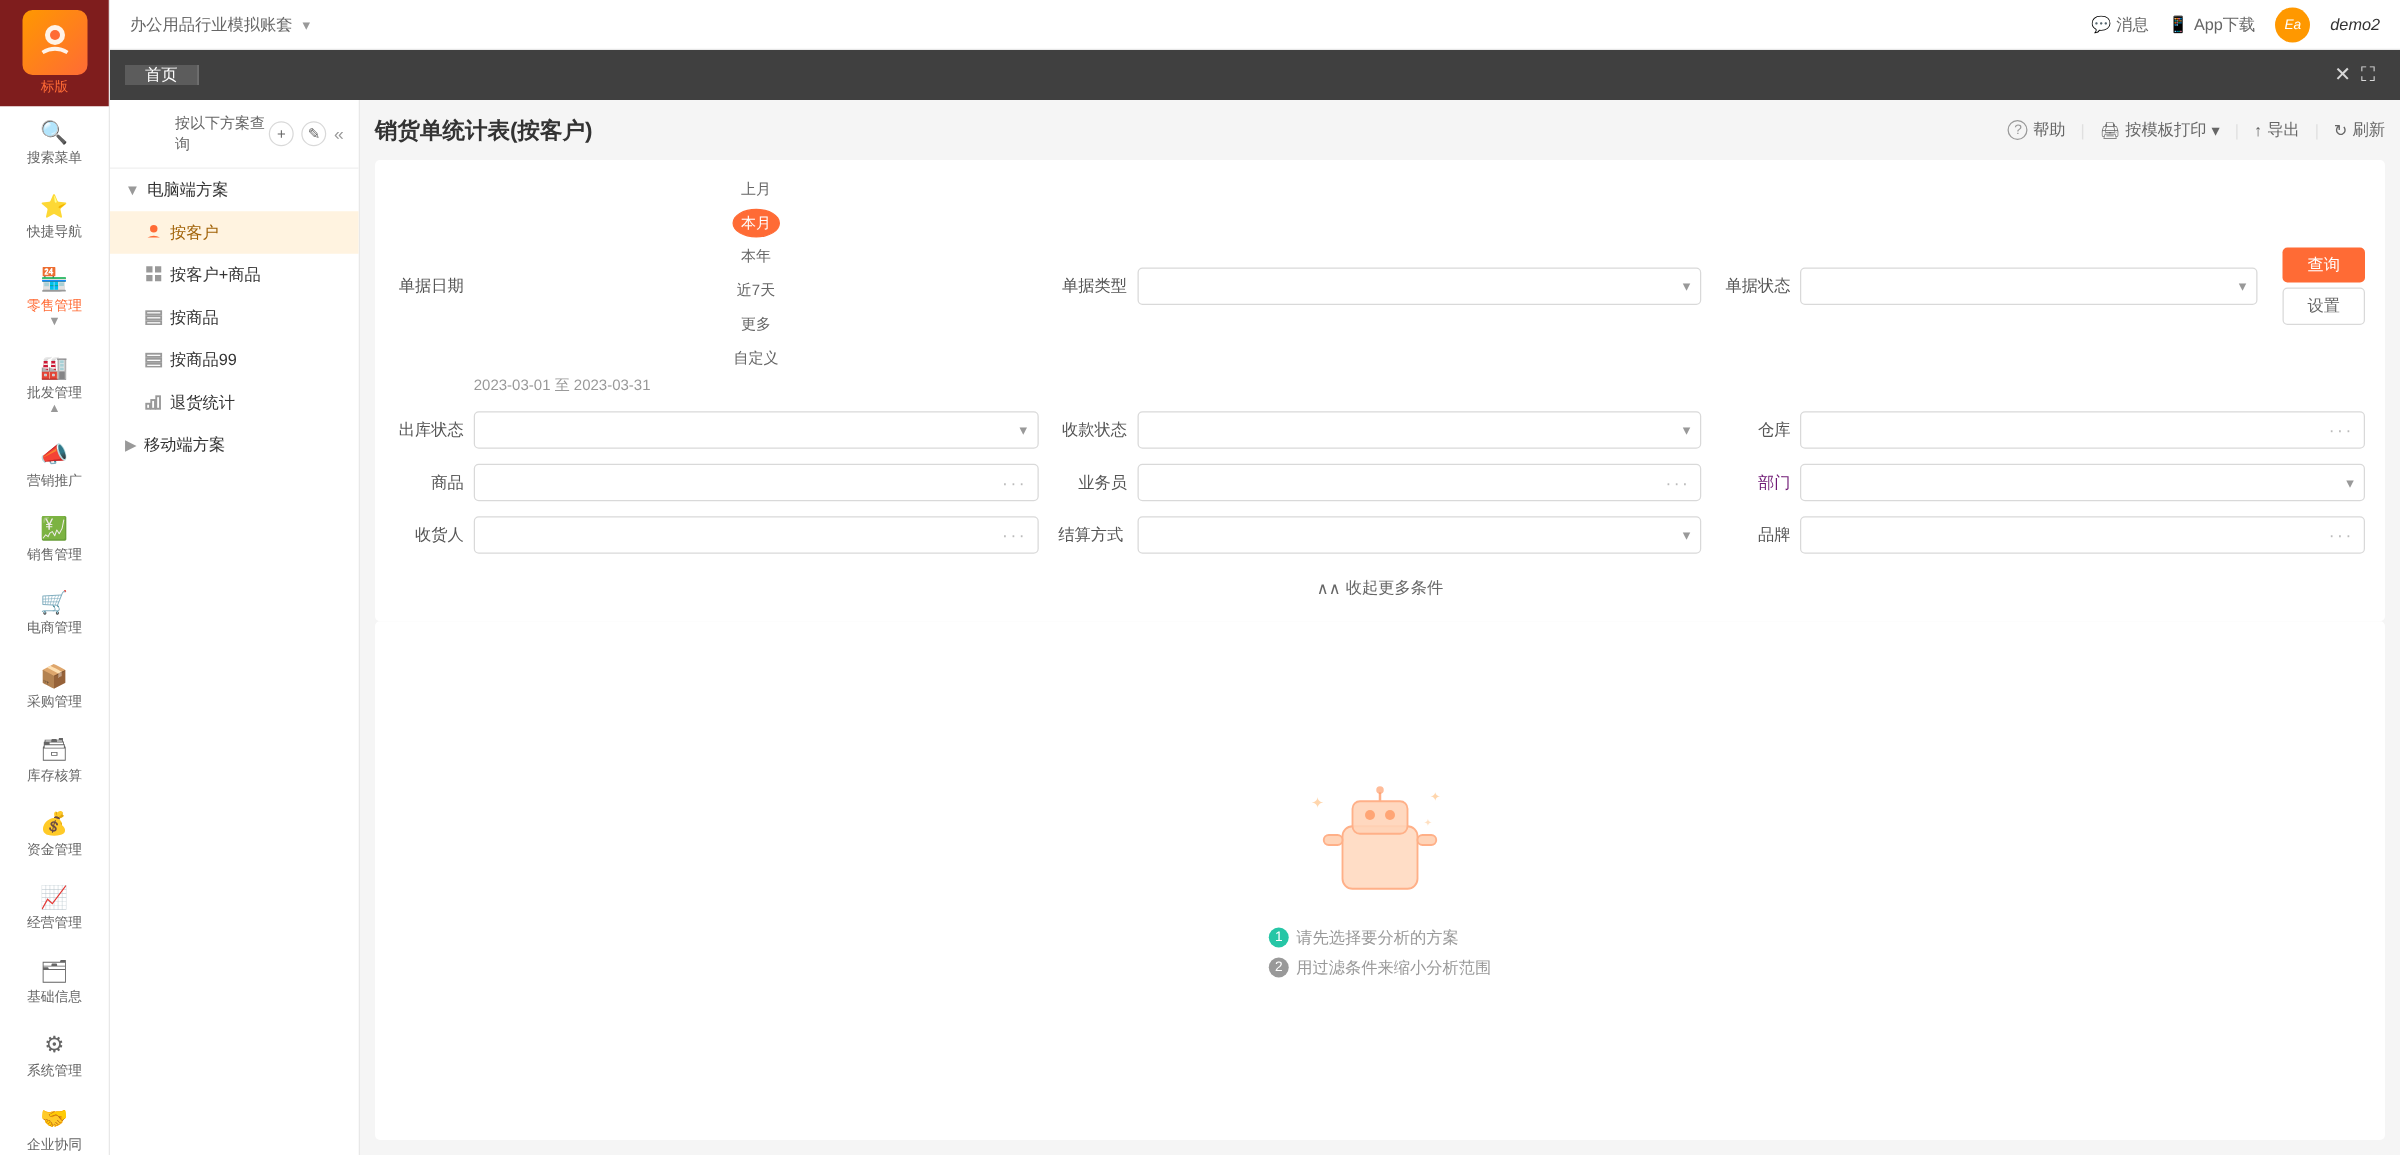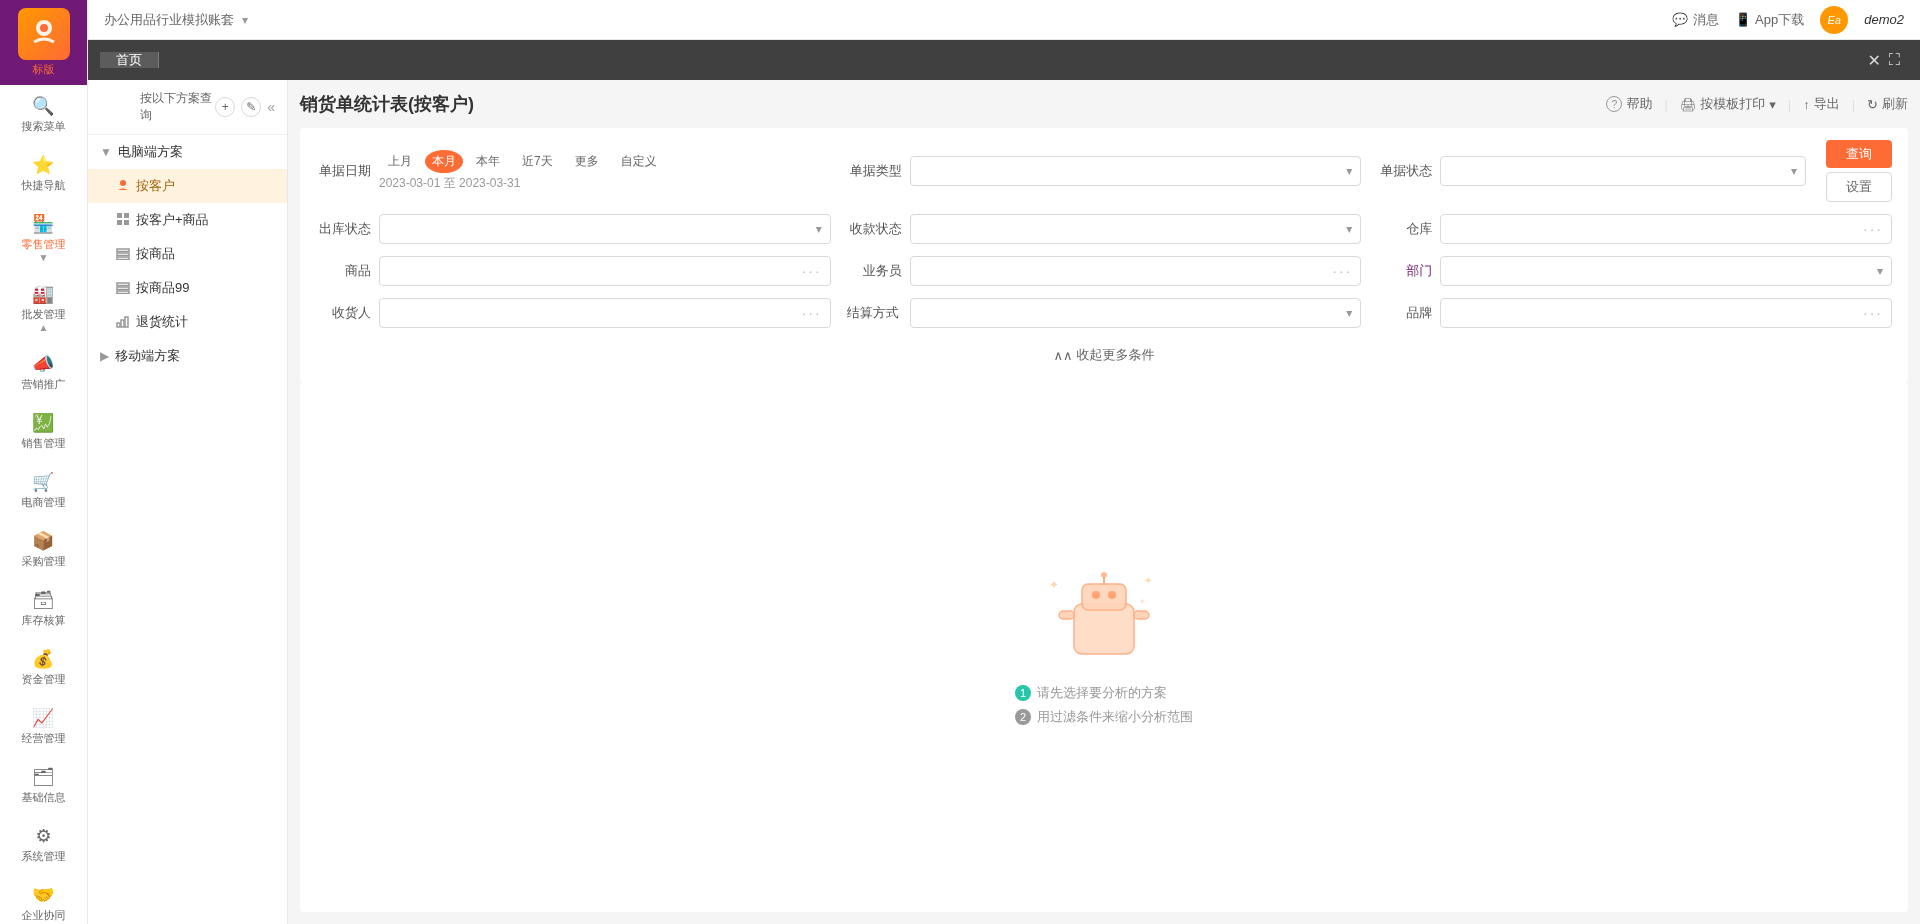--- a/index.html
+++ b/index.html
@@ -3,21 +3,21 @@
   <meta charset="utf-8">
   <style>
     * { box-sizing: border-box; margin: 0; padding: 0; }
     body { font-family: 'Microsoft YaHei', Arial, sans-serif; font-size: 13px; background: #f5f5f5; color: #333; }
 
     
     .app-container { display: flex; height: 924px; overflow: hidden; }
 
     
     .sidebar { width: 88px; background: #fff; display: flex; flex-direction: column; align-items: center; border-right: 1px solid #e8e8e8; flex-shrink: 0; }
-    .sidebar-logo { width: 100%; padding: 8px; display: flex; flex-direction: column; align-items: center; background: #701a75; cursor: pointer; }
+    .sidebar-logo { width: 100%; padding: 8px; display: flex; flex-direction: column; align-items: center; background: #7f1d1d; cursor: pointer; }
     .sidebar-logo-img { width: 52px; height: 52px; border-radius: 8px; background: linear-gradient(135deg, #ff9800, #ff6b35); display: flex; align-items: center; justify-content: center; color: white; font-size: 18px; font-weight: bold; }
     .sidebar-logo-text { font-size: 11px; color: #ff6b35; margin-top: 2px; }
     .sidebar-nav { width: 100%; flex: 1; overflow-y: auto; }
     .sidebar-nav::-webkit-scrollbar { width: 0; }
     .sidebar-item { width: 100%; padding: 10px 4px; display: flex; flex-direction: column; align-items: center; cursor: pointer; color: #666; transition: color 0.2s; }
     .sidebar-item.active { color: #ff6b35; }
     .sidebar-item-icon { font-size: 18px; margin-bottom: 2px; }
     .sidebar-item-label { font-size: 11px; text-align: center; }
     .sidebar-item-arrow { font-size: 10px; color: #999; }
 
@@ -315,21 +315,21 @@
           </div>
         </div>
 
         <div class="filter-section">
 
           <div class="filter-section-row">
 
             <div class="filter-field">
               <div class="filter-field-label" style="width:55px;font-size:13px;color:#555;text-align:right;flex-shrink:0;">单据日期</div>
               <div class="filter-field-control" style="flex:1;">
-                <div style="display:flex;align-items:center;gap:4px;flex-wrap:wrap;">
+                <div style="display:flex;align-items:center;gap:4px;flex-wrap:wrap;flex-direction:column;">
                   <span class="date-btn">上月</span>
                   <span class="date-btn active">本月</span>
                   <span class="date-btn">本年</span>
                   <span class="date-btn">近7天</span>
                   <span class="date-btn">更多</span>
                   <span class="date-btn">自定义</span>
                 </div>
                 <div style="font-size:12px;color:#999;margin-top:2px;">2023-03-01 至 2023-03-31</div>
               </div>
             </div>

